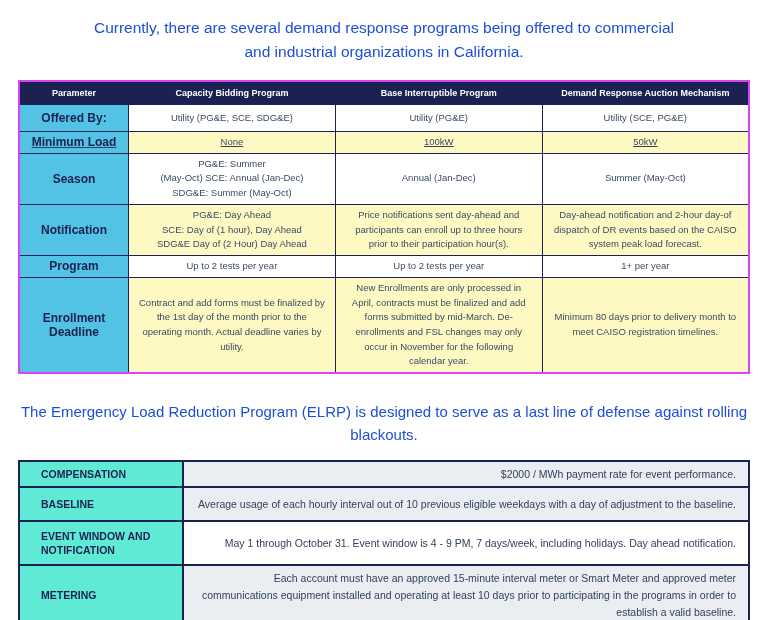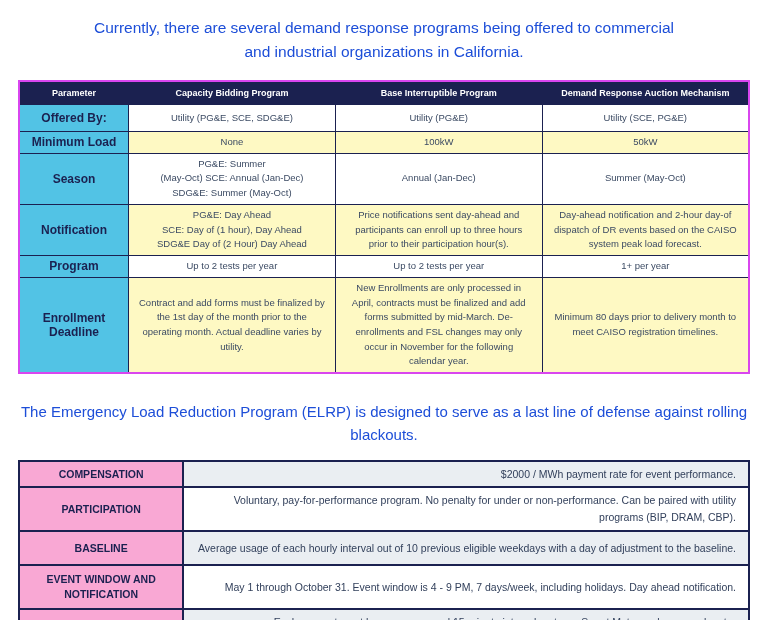--- a/index.html
+++ b/index.html
@@ -37,35 +37,35 @@
     padding:3px 8px;
   }
   .t1 td.cell{
     font-size:9.5px;line-height:1.55;color:#3b4a63;
     padding:3px 9px;background:#ffffff;
     white-space:pre-line;
     margin-left:23px;
   }
   .t1 tr.alt td.cell{background:#fef9c3;}
   .t1 tr.r-offered{height:27px;}
-  .t1 tr.r-minload{height:21px;}
+  .t1 tr.r-minload{height:21px;text-decoration:underline;}
   .t1 tr.r-season{height:40px;}
   .t1 tr.r-notif{height:49px;}
   .t1 tr.r-test{height:18px;}
   .t1 tr.r-enroll{height:62px;}
   .col-param{width:15%;}
   .col-prog{width:28.33%;}
 
   
   .t2{border:2px solid #1b2150;}
   .t2 td{border:2px solid #1b2150;vertical-align:middle;}
   .t2 .rowlabel{
-    background:#f9a8d4;color:#1b2150;
+    background:#5eead4;color:#1b2150;
     font-weight:bold;font-size:10.5px;
-    text-align:center;padding:4px 10px;
+    text-align:left;padding:4px 21px;
     line-height:1.4;
   }
   .t2 td.cell{
     font-size:10.5px;line-height:1.6;color:#33415c;
     padding:4px 12px;background:#ffffff;text-align:right;
   }
   .t2 tr.alt td.cell{background:#eaeef2;}
   .t2 tr.e-comp{height:26px;}
   .t2 tr.e-part{height:27px;}
   .t2 tr.e-base{height:34px;}
@@ -145,24 +145,20 @@
   <table class="t2">
     <colgroup>
       <col class="col-elrp-label">
         <col class="col-elrp-text">
     </colgroup>
     <tbody>
       <tr class="e-comp alt">
         <td class="rowlabel">COMPENSATION</td>
         <td class="cell">$2000 / MWh payment rate for event performance.</td>
       </tr>
-      <tr class="e-part">
-        <td class="rowlabel">PARTICIPATION</td>
-        <td class="cell">Voluntary, pay-for-performance program. No penalty for under or non-performance. Can be paired with utility programs (BIP, DRAM, CBP).</td>
-      </tr>
       <tr class="e-base alt">
         <td class="rowlabel">BASELINE</td>
         <td class="cell">Average usage of each hourly interval out of 10 previous eligible weekdays with a day of adjustment to the baseline.</td>
       </tr>
       <tr class="e-event">
         <td class="rowlabel">EVENT WINDOW AND NOTIFICATION</td>
         <td class="cell">May 1 through October 31. Event window is 4 - 9 PM, 7 days/week, including holidays. Day ahead notification.</td>
       </tr>
       <tr class="e-meter alt">
         <td class="rowlabel">METERING</td>

